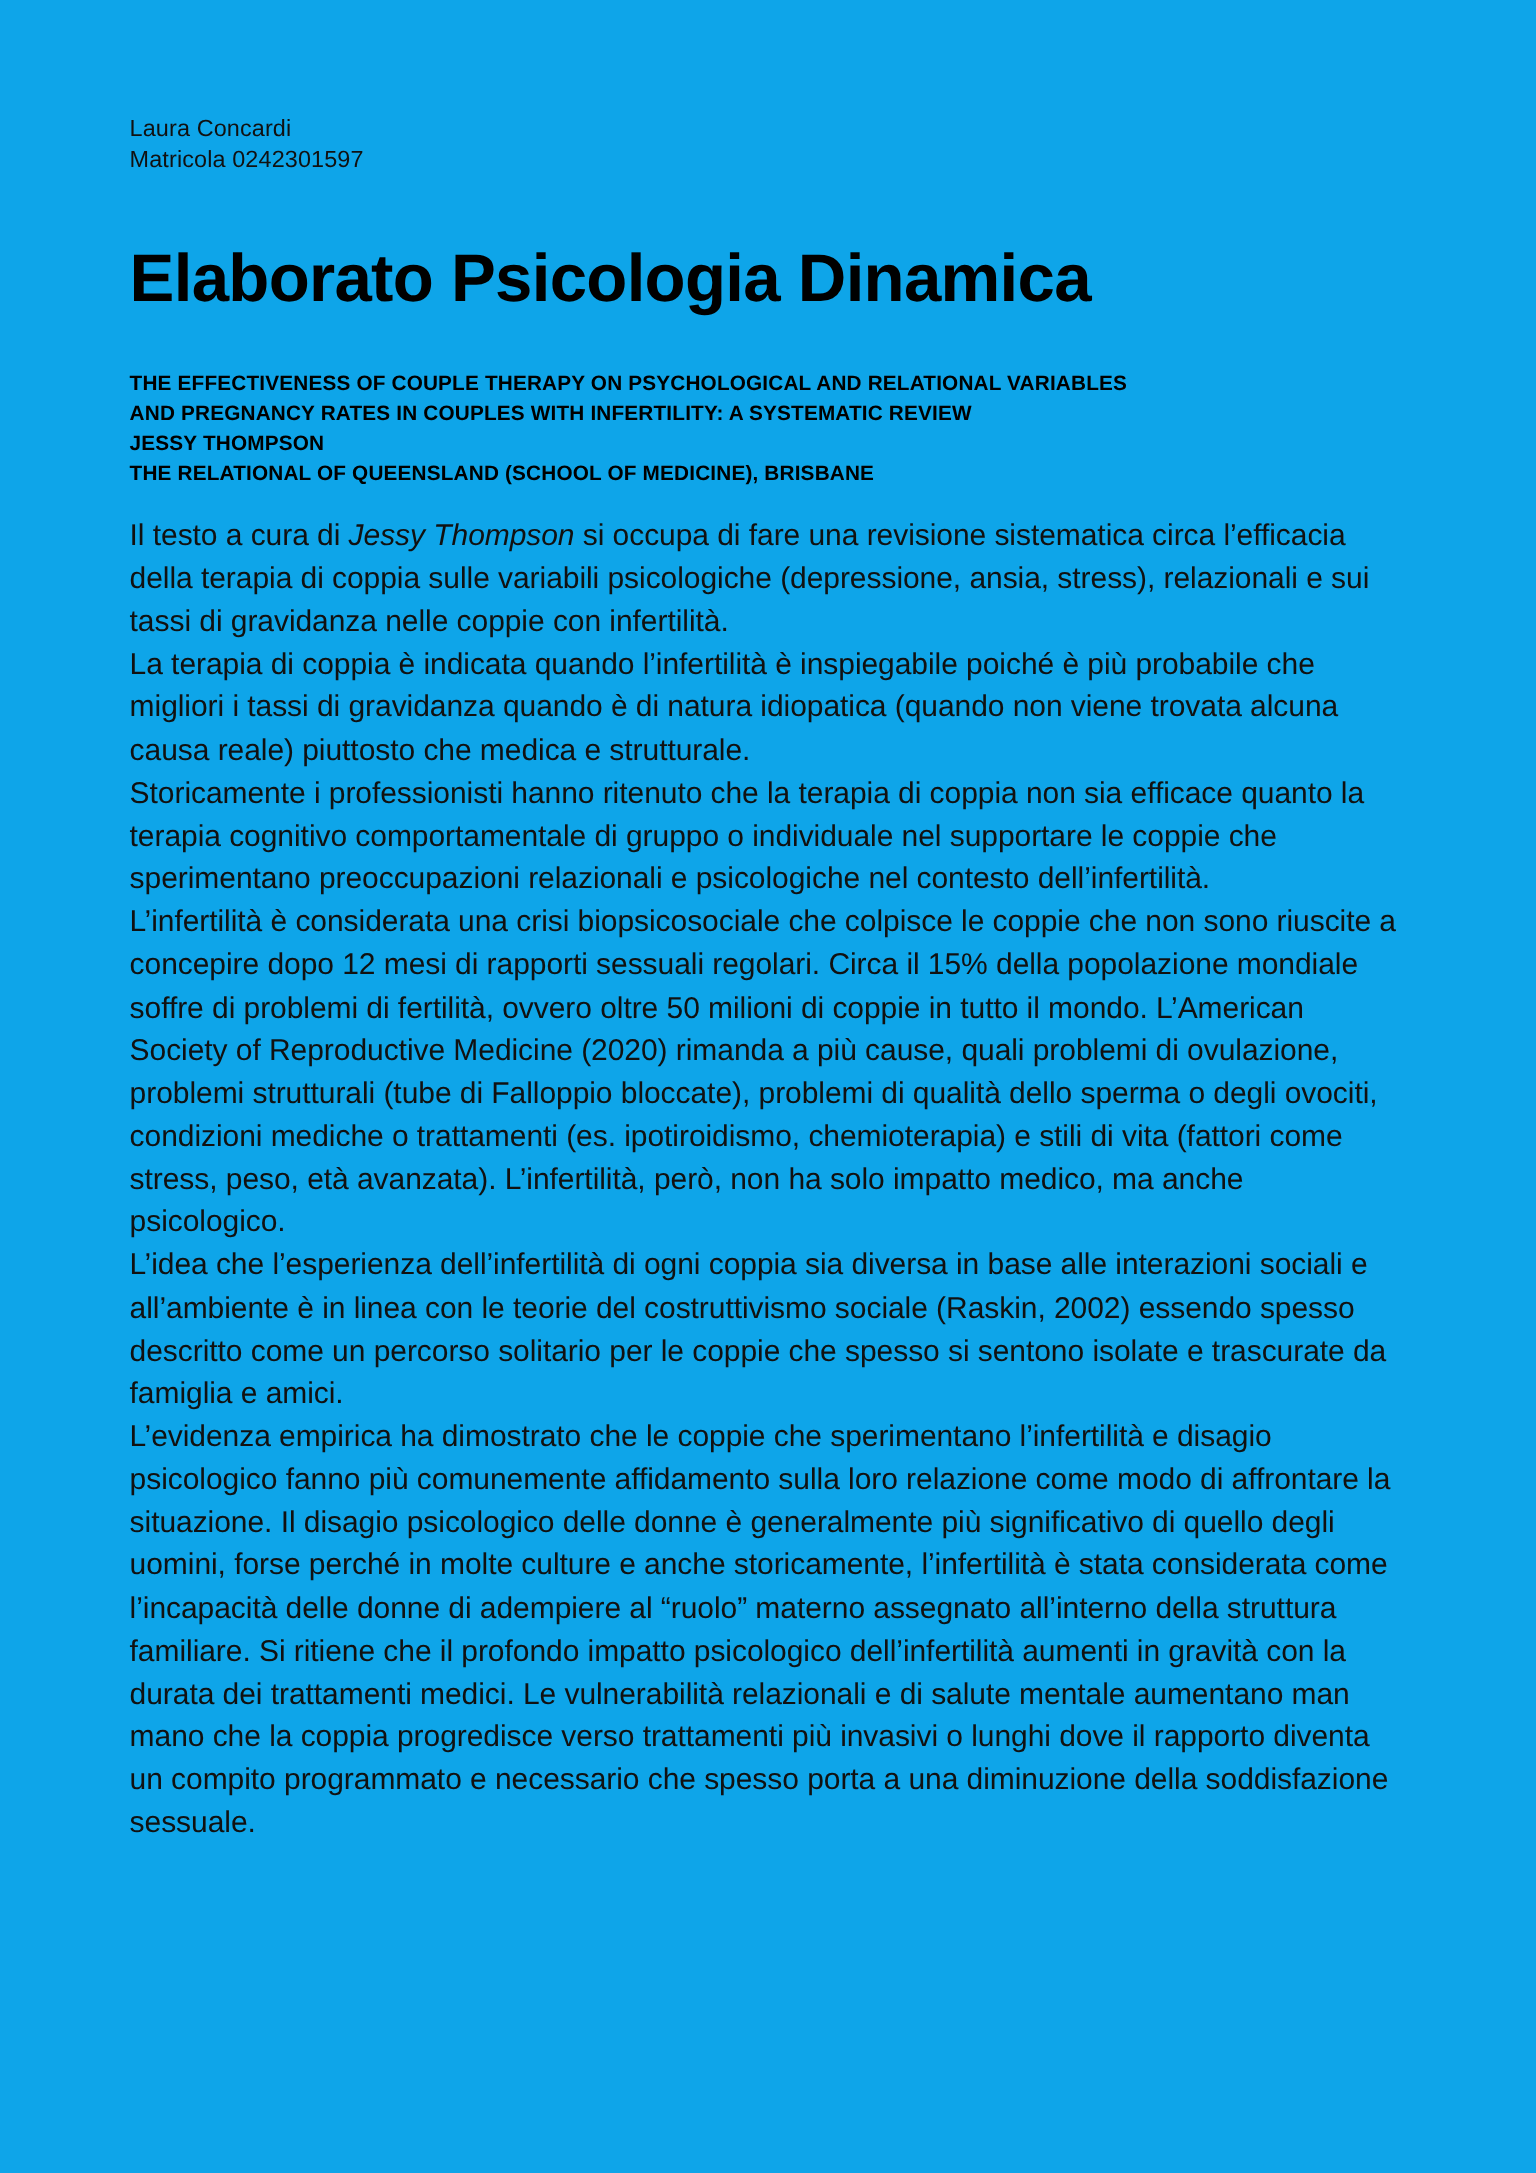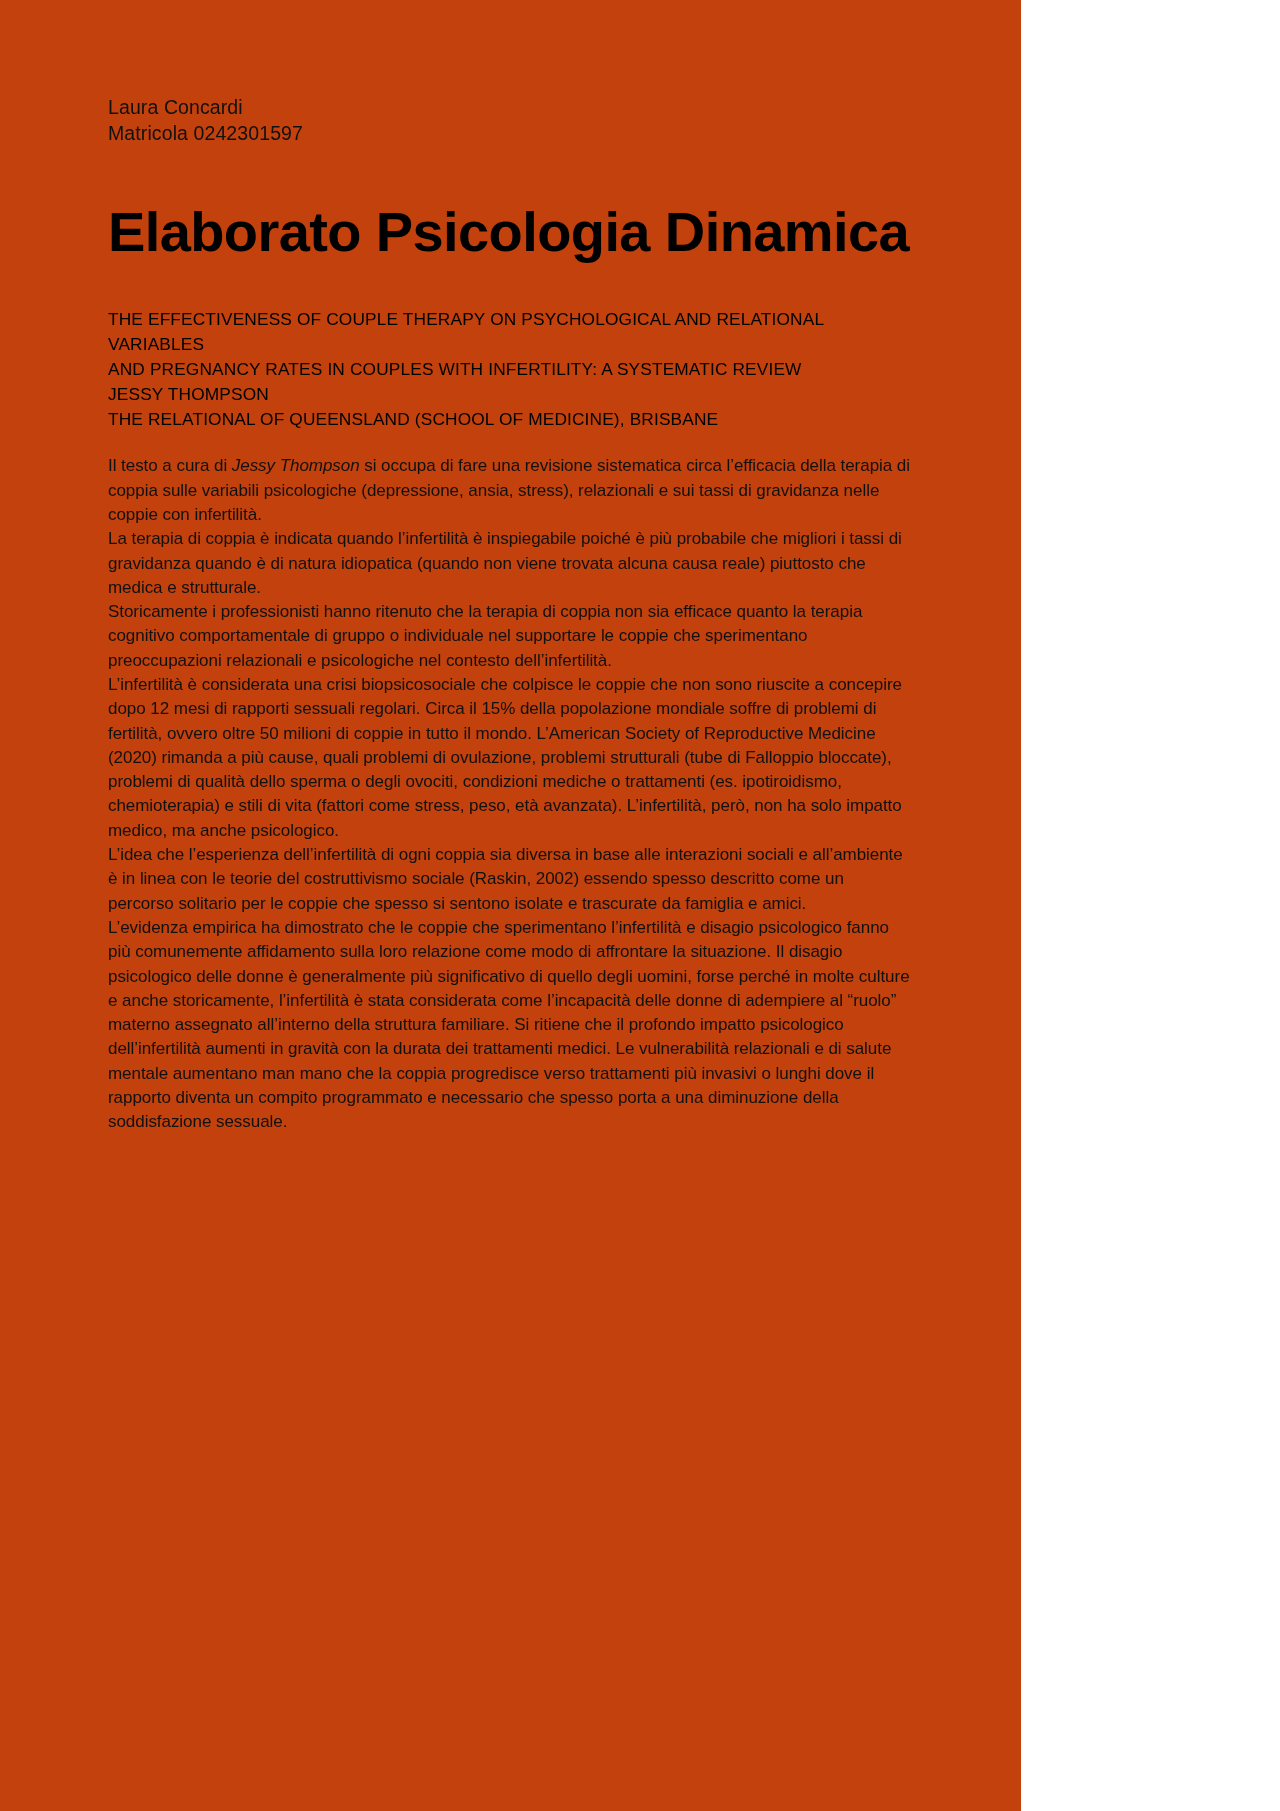--- a/index.html
+++ b/index.html
@@ -8,25 +8,25 @@
     background: #ffffff;
   }
   body {
     width: 1280px;
     min-height: 1811px;
     font-family: "Liberation Sans", sans-serif;
     color: #000000;
     -webkit-font-smoothing: antialiased;
   }
   .page {
-    width: 1021px;
+    width: 1280px;
     min-height: 1811px;
     box-sizing: border-box;
     padding: 95px 108px 52px 108px;
-    background: #c2410c;
+    background: #0ea5e9;
   }
   .author-block {
     font-size: 19.5px;
     line-height: 1.32;
     color: #111111;
     letter-spacing: 0.1px;
   }
   .author-block div {
     white-space: pre;
   }
@@ -34,31 +34,31 @@
     font-size: 56px;
     font-weight: bold;
     letter-spacing: -0.6px;
     line-height: 1.08;
     margin-top: 56px;
     margin-bottom: 44px;
     color: #000000;
   }
   .subtitle-block {
     font-size: 17.3px;
-    font-weight: normal;
+    font-weight: bold;
     line-height: 1.45;
     letter-spacing: 0.15px;
     margin-bottom: 22px;
     color: #000000;
   }
   .subtitle-block div {
     white-space: normal;
   }
   .body-text {
-    font-size: 17px;
+    font-size: 25px;
     line-height: 1.43;
     color: #111111;
     letter-spacing: -0.05px;
     text-align: left;
   }
   .body-text p {
     margin: 0;
   }
   .body-text em {
     font-style: italic;

